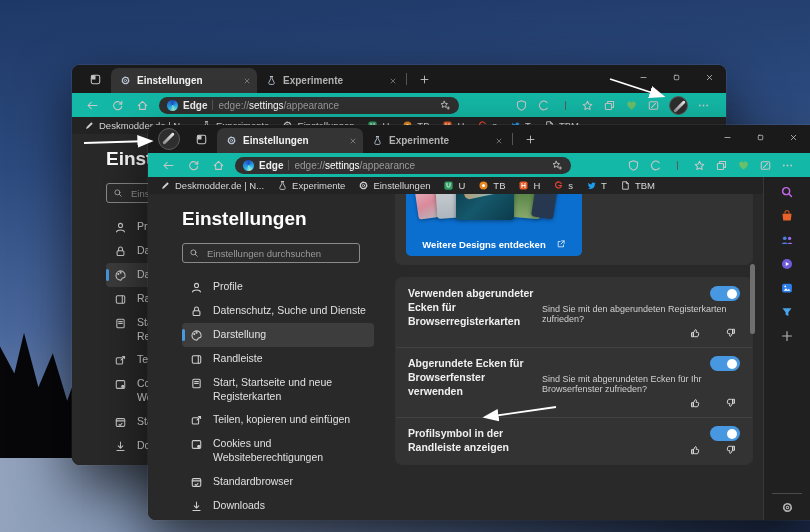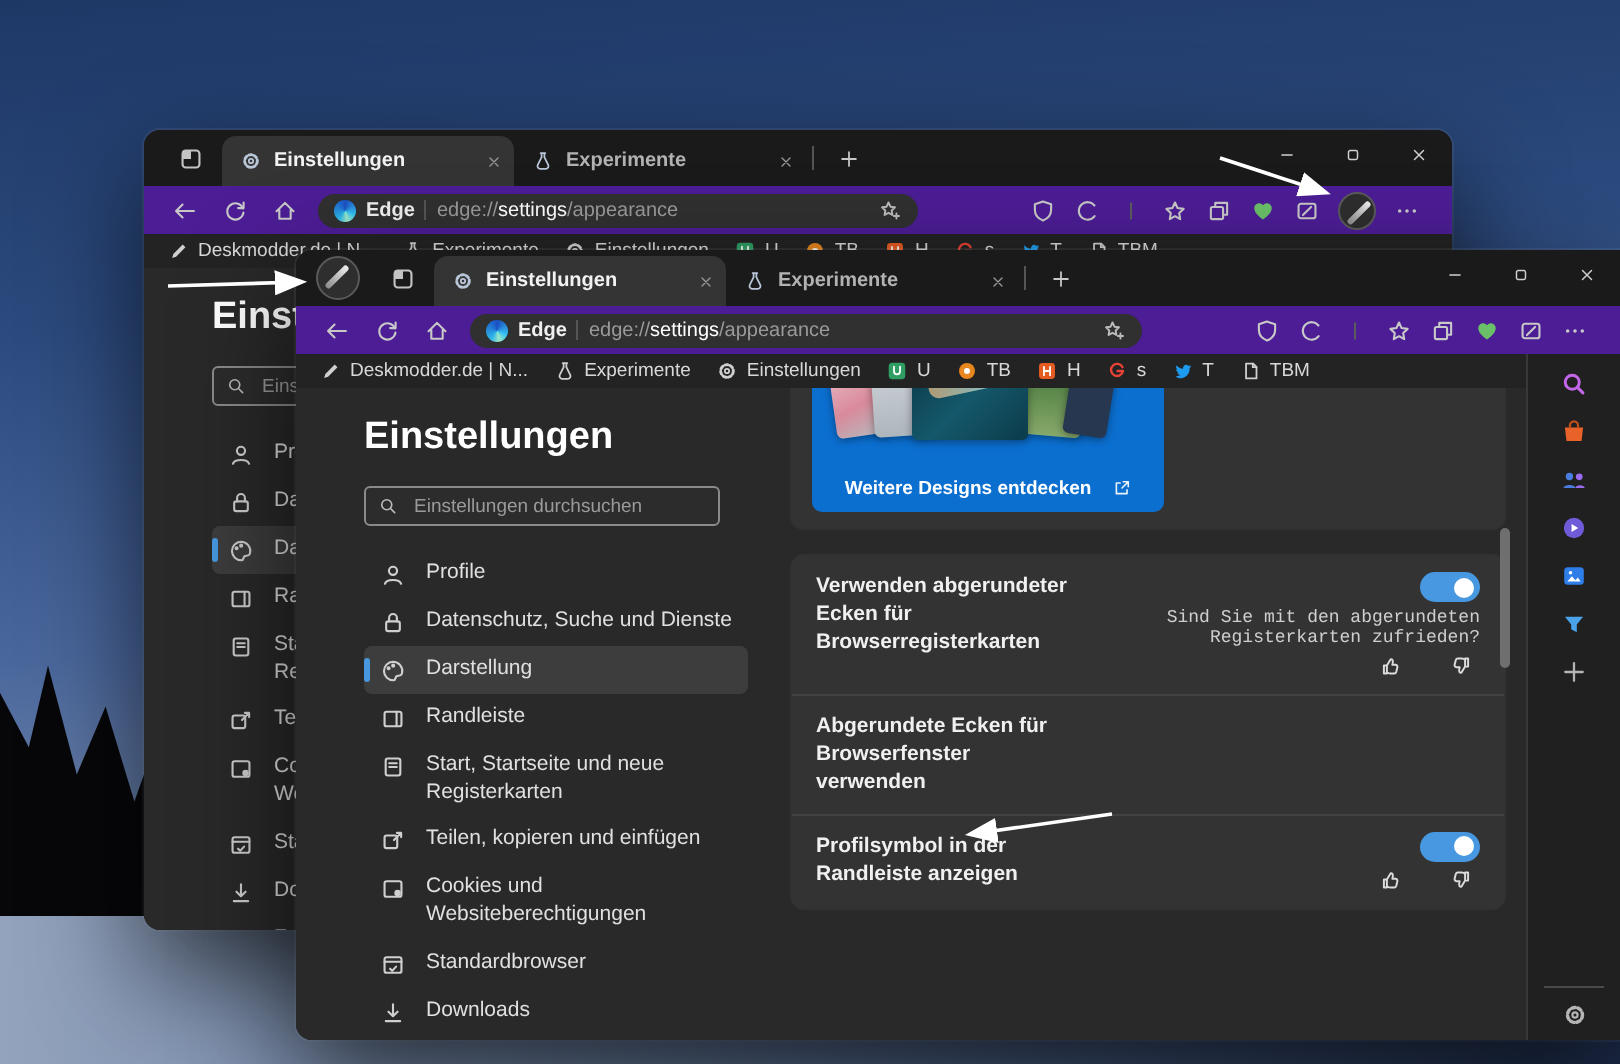--- a/index.html
+++ b/index.html
@@ -33,21 +33,21 @@
   .tabic{width:11px;height:11px;color:#b9c6d8}
   .tablabel{flex:1;font-size:10px;font-weight:600;white-space:nowrap;overflow:hidden;}
   .tabclose{width:8px;height:8px;color:#9a9a9a;}
   .tabsep{width:1px;height:12px;background:#555;margin:0 3px;align-self:center;}
   .newtabic{width:11px;height:11px;color:#c8c8c8;align-self:center;margin-left:9px;}
   .wc{display:flex;margin-left:auto;align-self:flex-start;}
   .wcbtn{width:33px;height:25px;display:inline-flex;align-items:center;justify-content:center;color:#cfcfcf;}
   .wcbtn svg{width:9px;height:9px;}
 
   
-  .navbar{height:24px;background:#4c1d95;display:flex;align-items:center;padding:0 8px;}
+  .navbar{height:24px;background:#14b8a6;display:flex;align-items:center;padding:0 8px;}
   .navic{width:13px;height:13px;color:#c8c8c8;margin:0 6px;}
   .pill{height:17px;background:#303030;border:1px solid #1414.4;border-radius:10px;display:flex;align-items:center;
     gap:5px;padding:0 8px;width:336px;font-size:10px;box-sizing:border-box;margin-left:4px;}
   #win-back .pill{width:300px}
   .edgelogo{width:11px;height:11px;border-radius:50%;flex:none;
     background:conic-gradient(from 220deg,#2bb3e8,#1b4fc4 40%,#35c1f1 70%,#9be8c8 85%,#2bb3e8);}
   .brand{font-weight:700;color:#f0f0f0;}
   .urlsep{width:1px;height:10px;background:#555;}
   .urldim{color:#9a9a9a}
   .urlhl{color:#fff;font-weight:400}
@@ -103,21 +103,21 @@
   .storetext .lnk{color:#8ab8ea;text-decoration:underline;cursor:pointer;}
 
   .card2{margin-top:14px;}
   .trow{display:flex;padding:8px 12px;gap:8px;border-bottom:1px solid #424242;}
   .trow:last-child{border-bottom:none;}
   .tlabel{width:126px;font-weight:700;font-size:10.5px;line-height:1.35;flex:none;color:#f0f0f0;}
   .tright{flex:1;display:flex;flex-direction:column;align-items:flex-end;gap:3px;min-width:0;}
   .toggle{width:30px;height:15px;border-radius:8px;background:#666;position:relative;flex:none;}
   .toggle.on{background:var(--accent,#4798e0);}
   .toggle .knob{position:absolute;top:2.5px;right:3px;width:10px;height:10px;border-radius:50%;background:#fff;}
-  .feedback{font-size:9px;color:#cfcfcf;text-align:right;font-family:Liberation Mono, monospace;}
+  .feedback{font-size:9px;color:#cfcfcf;}
   .thumbrow{display:flex;gap:22px;margin-right:4px;}
   .th{width:12px;height:12px;color:#dcdcdc;}
 
   .scrollthumb{position:absolute;right:8px;top:70px;width:5px;height:70px;border-radius:3px;background:#6f6f6f;}
 
   
   .strip{width:46px;background:#202020;border-left:1px solid #383838;display:flex;flex-direction:column;
     align-items:center;padding-top:8px;gap:10px;position:relative;flex:none;}
   .stripic{width:14px;height:14px;color:#b5b5b5;}
   .stripic[data-icon="search-app"]{color:#c466e8}
@@ -873,20 +873,40 @@
                           <path d="M2.6 7.6h2V13h-2zM4.6 12.3l1.1.5c.3.1.6.2.9.2h2.9c.6 0 1.1-.4 1.3-1l.8-3.2c.2-.8-.4-1.6-1.2-1.6H8.2s.7-2 .2-3.1c-.3-.7-1.3-.8-1.6-.1L4.6 7.6z"></path>
                         </g>
                       </svg>
                     </span>
                   </div>
                 </div>
               </div>
 
               <div class="trow">
                 <div class="tlabel">Abgerundete Ecken für Browserfenster verwenden</div>
+                <div class="tright">
+                  <span class="toggle on">
+                    <span class="knob"></span>
+                  </span>
+                  <div class="feedback">Sind Sie mit abgerundeten Ecken für Ihr Browserfenster zufrieden?</div>
+                  <div class="thumbrow">
+                    <span class="ic th" data-icon="thumb-up">
+                      <svg viewBox="0 0 16 16">
+                        <path d="M2.6 7.6h2V13h-2zM4.6 12.3l1.1.5c.3.1.6.2.9.2h2.9c.6 0 1.1-.4 1.3-1l.8-3.2c.2-.8-.4-1.6-1.2-1.6H8.2s.7-2 .2-3.1c-.3-.7-1.3-.8-1.6-.1L4.6 7.6z"></path>
+                      </svg>
+                    </span>
+                    <span class="ic th" data-icon="thumb-down">
+                      <svg viewBox="0 0 16 16">
+                        <g transform="rotate(180 8 8)">
+                          <path d="M2.6 7.6h2V13h-2zM4.6 12.3l1.1.5c.3.1.6.2.9.2h2.9c.6 0 1.1-.4 1.3-1l.8-3.2c.2-.8-.4-1.6-1.2-1.6H8.2s.7-2 .2-3.1c-.3-.7-1.3-.8-1.6-.1L4.6 7.6z"></path>
+                        </g>
+                      </svg>
+                    </span>
+                  </div>
+                </div>
               </div>
 
               <div class="trow">
                 <div class="tlabel">Profilsymbol in der Randleiste anzeigen</div>
                 <div class="tright">
                   <span class="toggle on">
                     <span class="knob"></span>
                   </span>
                   <div class="thumbrow">
                     <span class="ic th" data-icon="thumb-up">

